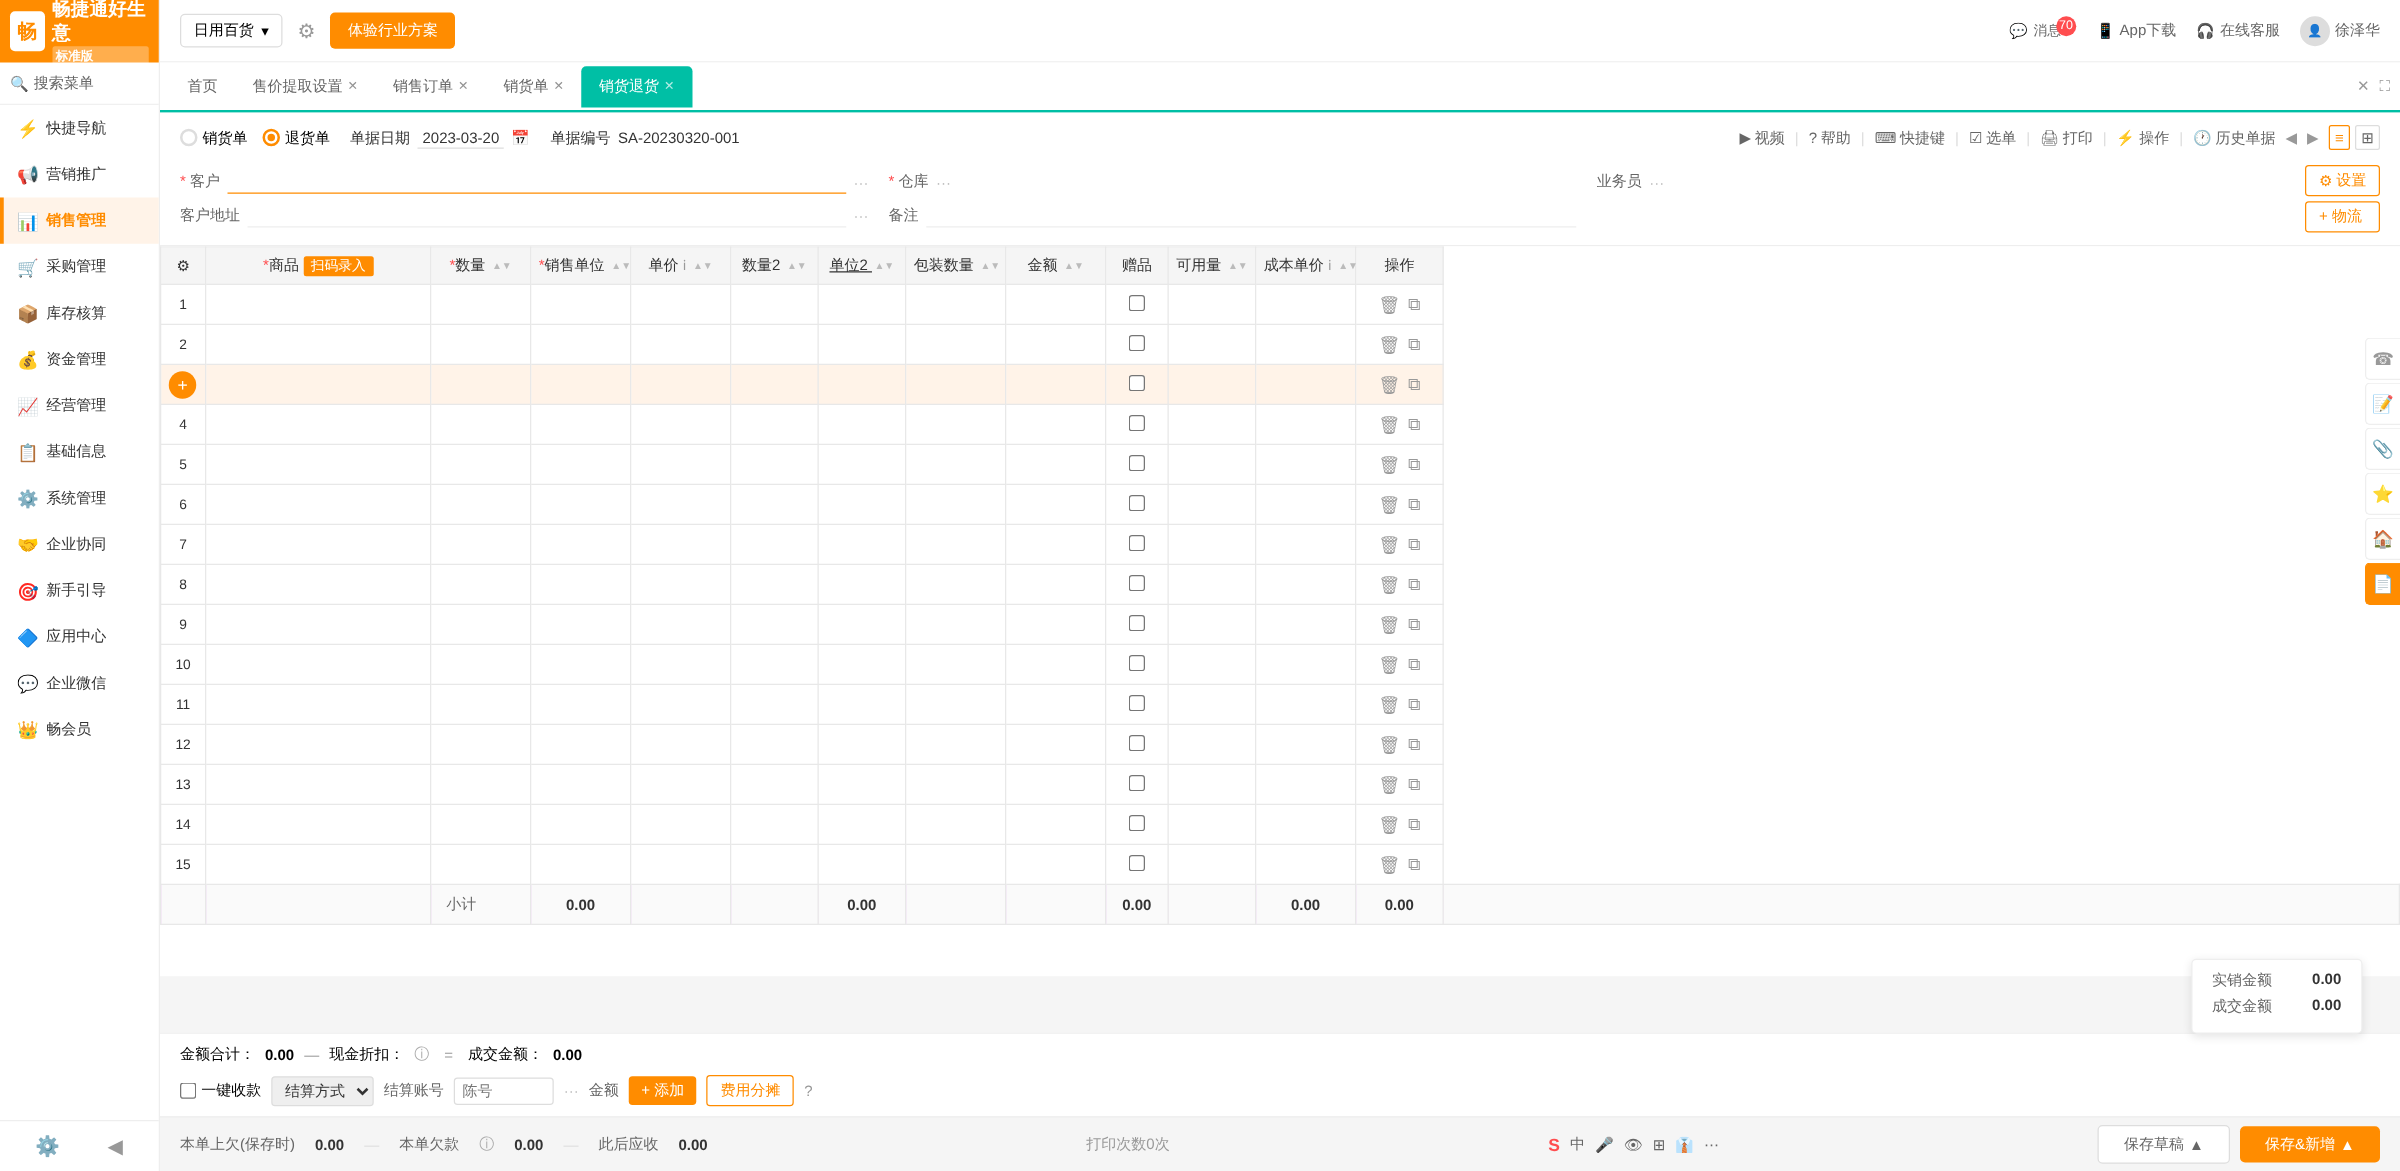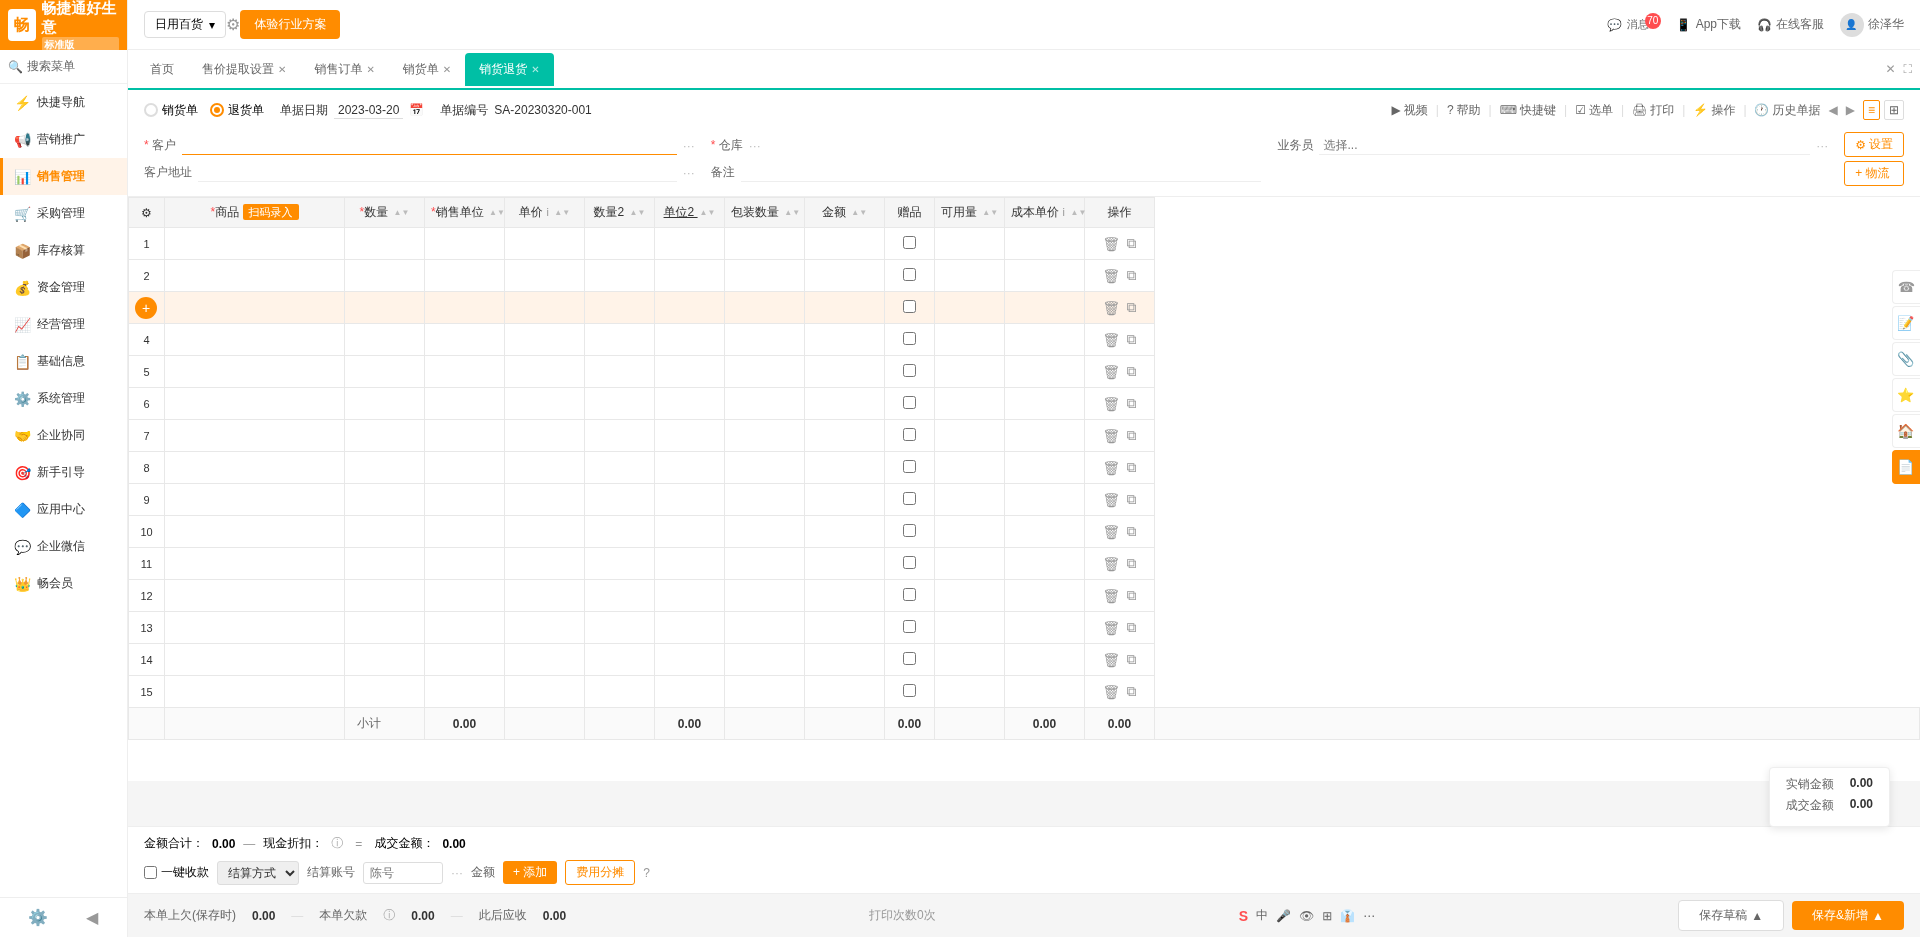--- a/index.html
+++ b/index.html
@@ -15,21 +15,21 @@
     .sidebar-nav-item { display: flex; align-items: center; gap: 6px; padding: 10px 12px; cursor: pointer; color: #333; border-left: 3px solid transparent; }
     .sidebar-nav-item.active { background: #fff3e8; color: #ff8c00; border-left: 3px solid #ff8c00; font-weight: bold; }
     .sidebar-nav-item .nav-icon { width: 16px; height: 16px; display: flex; align-items: center; justify-content: center; font-size: 14px; }
     .sidebar-bottom { margin-top: auto; display: flex; align-items: center; justify-content: space-around; padding: 10px; border-top: 1px solid #eee; }
 
     
     .main { flex: 1; display: flex; flex-direction: column; overflow: hidden; }
 
     
     .topbar { height: 50px; background: #fff; display: flex; align-items: center; justify-content: space-between; padding: 0 16px; border-bottom: 1px solid #eee; }
-    .topbar-left { display: flex; align-items: center; }
+    .topbar-left { display: flex; align-items: center; gap: 12px; }
     .topbar-select { display: flex; align-items: center; gap: 6px; padding: 4px 10px; border: 1px solid #ddd; border-radius: 4px; cursor: pointer; }
     .topbar-btn { background: #ff8c00; color: #fff; border: none; padding: 6px 14px; border-radius: 4px; cursor: pointer; font-size: 12px; }
     .topbar-right { display: flex; align-items: center; gap: 16px; color: #666; }
     .topbar-right .badge { background: #ff4d4f; color: #fff; border-radius: 50%; width: 16px; height: 16px; font-size: 10px; display: flex; align-items: center; justify-content: center; margin-left: -8px; margin-top: -8px; }
     .topbar-icon-group { display: flex; align-items: center; gap: 4px; cursor: pointer; position: relative; }
     .topbar-avatar { width: 24px; height: 24px; background: #ddd; border-radius: 50%; display: flex; align-items: center; justify-content: center; font-size: 10px; }
 
     
     .tabs { display: flex; align-items: center; background: #fff; border-bottom: 2px solid #00bfa5; padding: 0 8px; height: 40px; flex-shrink: 0; }
     .tab { padding: 8px 14px; cursor: pointer; color: #666; display: flex; align-items: center; gap: 4px; border-radius: 4px 4px 0 0; font-size: 13px; }
@@ -90,21 +90,21 @@
     .footer-row1 { display: flex; align-items: center; gap: 8px; margin-bottom: 8px; font-size: 12px; }
     .footer-dash { color: #999; }
     .footer-eq { color: #999; padding: 0 4px; }
     .footer-row2 { display: flex; align-items: center; gap: 8px; }
     .footer-checkbox { display: flex; align-items: center; gap: 4px; }
     .footer-select { border: 1px solid #ddd; border-radius: 3px; padding: 3px 6px; color: #333; }
     .footer-input { border: 1px solid #ddd; border-radius: 3px; padding: 3px 6px; width: 80px; }
     .add-btn { background: #ff8c00; color: #fff; border: none; padding: 3px 10px; border-radius: 3px; cursor: pointer; }
     .fenpei-btn { border: 1px solid #ff8c00; color: #ff8c00; background: #fff; padding: 3px 10px; border-radius: 3px; cursor: pointer; }
     .help-btn { color: #999; cursor: pointer; }
-    .summary-row { display: flex; justify-content: space-between; gap: 16px; font-size: 12px; color: #666; margin-bottom: 4px; }
+    .summary-row { display: flex; justify-content: space-between; gap: 32px; font-size: 12px; color: #666; margin-bottom: 4px; }
 
     
     .bottom-bar { background: #f5f5f5; border-top: 1px solid #eee; padding: 6px 16px; display: flex; align-items: center; gap: 16px; font-size: 12px; color: #666; }
     .bottom-bar-right { margin-left: auto; display: flex; align-items: center; gap: 8px; }
     .save-draft-btn { border: 1px solid #ddd; background: #fff; color: #666; padding: 6px 20px; border-radius: 4px; cursor: pointer; display: flex; align-items: center; gap: 4px; }
     .save-new-btn { background: #ff8c00; color: #fff; border: none; padding: 6px 20px; border-radius: 4px; cursor: pointer; display: flex; align-items: center; gap: 4px; }
     .right-float-btn { width: 28px; background: #fff; border: 1px solid #eee; border-right: none; padding: 8px 4px; cursor: pointer; color: #999; font-size: 12px; text-align: center; border-radius: 4px 0 0 4px; display: flex; align-items: center; justify-content: center; }
     .right-float-btn.active { background: #ff8c00; color: #fff; border-color: #ff8c00; }
 
     .content-wrapper { display: flex; flex-direction: column; flex: 1; overflow: hidden; position: relative; }
@@ -323,21 +323,20 @@
               <label><span style="color:#ff4d4f;">*</span> <span>客户</span></label>
               <input type="text" style="flex: 1 1 0%; border-top: none; border-right: none; border-left: none; border-image: initial; border-bottom: 1px solid rgb(255, 140, 0); outline: none;">
               <span class="field-dots">···</span>
             </div>
             <div class="form-field">
               <label><span style="color:#ff4d4f;">*</span> <span>仓库</span></label>
               <span class="field-dots">···</span>
             </div>
             <div class="form-field">
               <label>业务员</label>
-              <input type="text" placeholder="选择..." style="flex: 1 1 0%; border-top: none; border-right: none; border-left: none; border-image: initial; border-bottom: 1px solid rgb(238, 238, 238); outline: none; color: rgb(170, 170, 170);">
               <span class="field-dots">···</span>
             </div>
             <div class="form-field">
               <label>客户地址</label>
               <input type="text" style="flex: 1 1 0%; border-top: none; border-right: none; border-left: none; border-image: initial; border-bottom: 1px solid rgb(238, 238, 238); outline: none;">
               <span class="field-dots">···</span>
             </div>
             <div class="form-field">
               <label>备注</label>
               <input type="text" style="flex: 1 1 0%; border-top: none; border-right: none; border-left: none; border-image: initial; border-bottom: 1px solid rgb(238, 238, 238); outline: none;">

